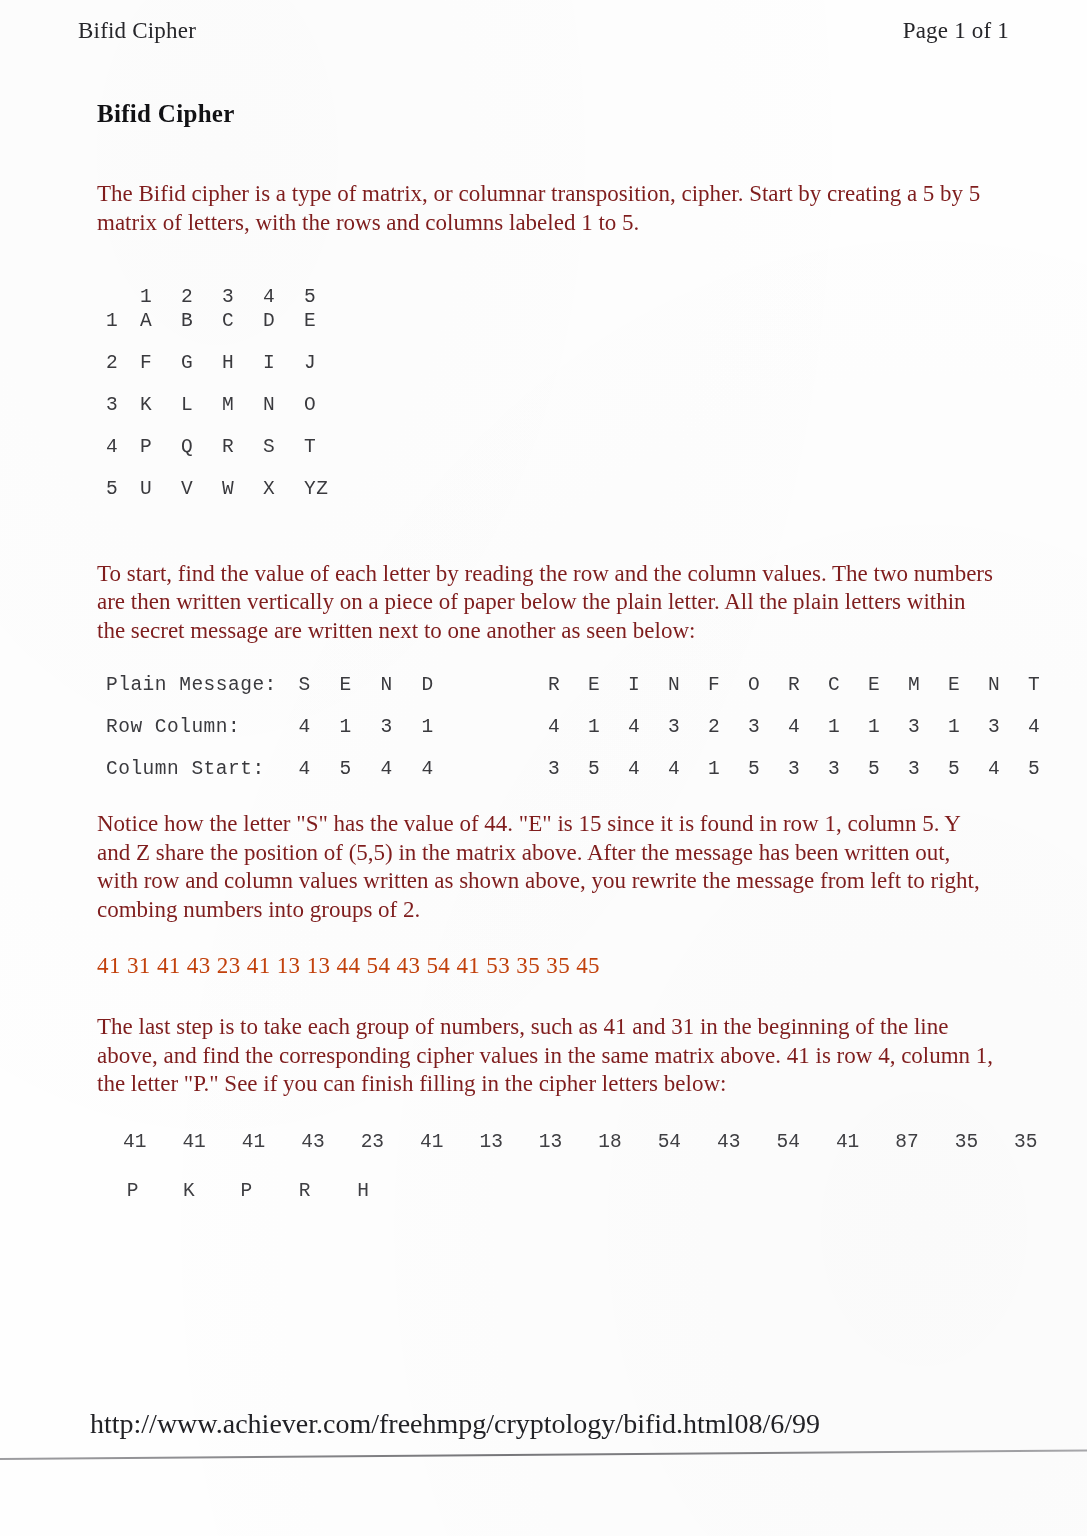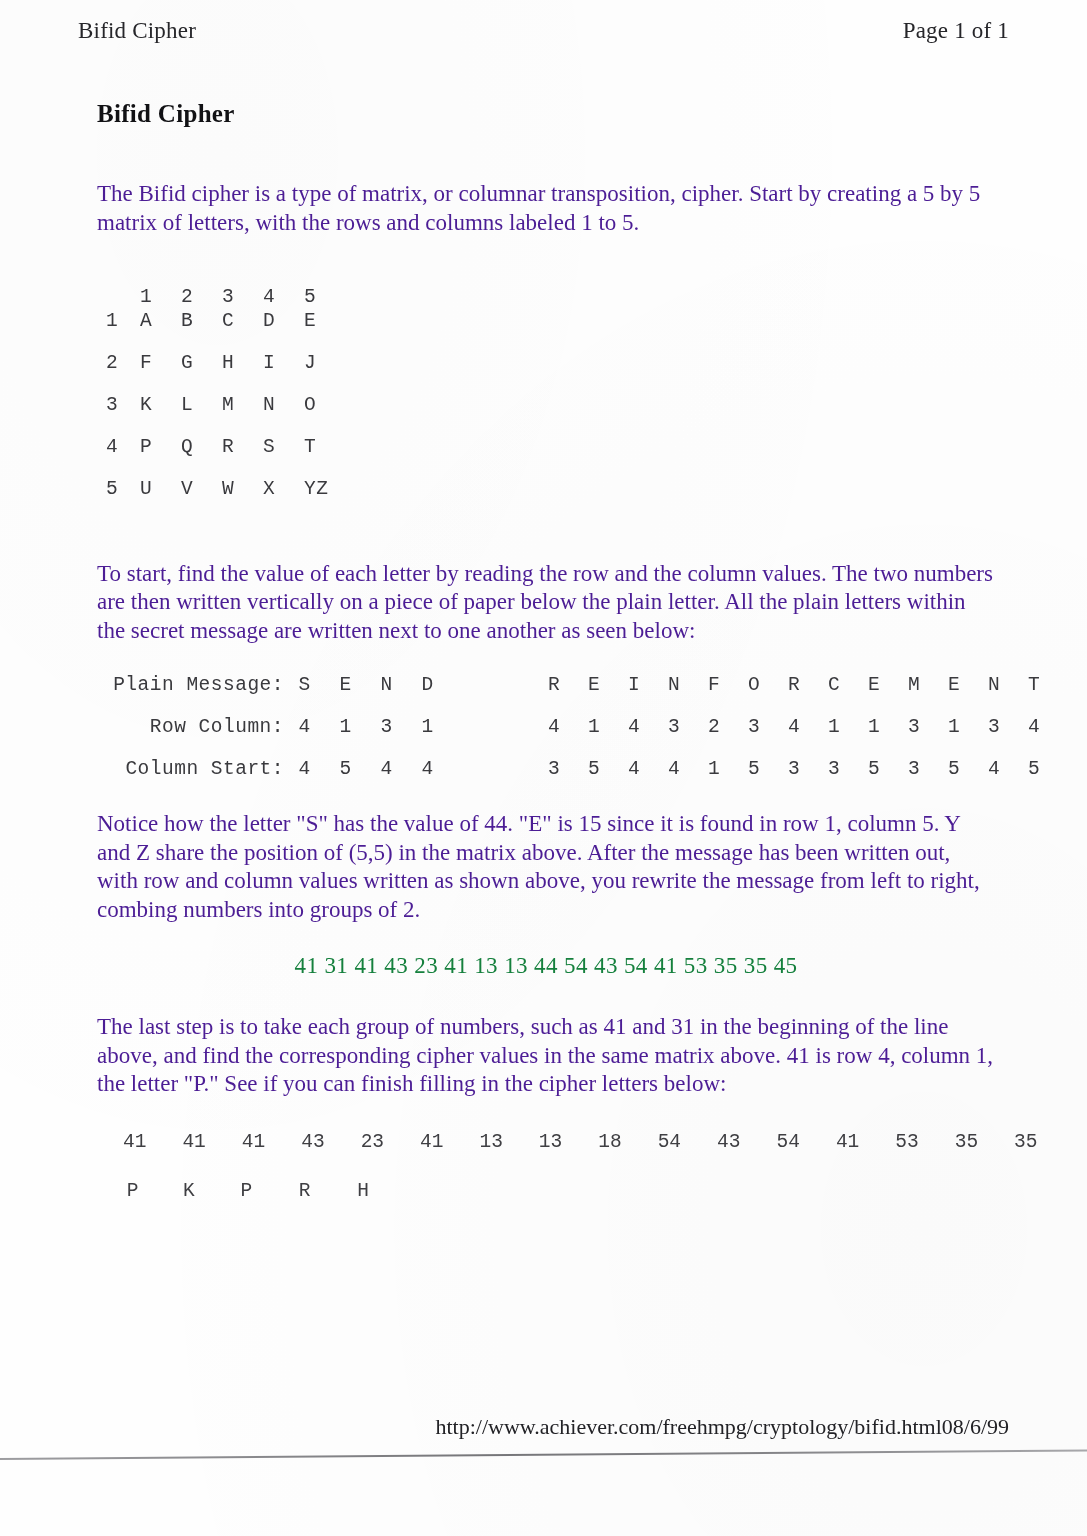--- a/index.html
+++ b/index.html
@@ -55,21 +55,21 @@
     font-weight: bold;
     margin: 0 0 0 0;
     letter-spacing: 0.3px;
     color: #111114;
   }
 
   p.para {
     font-size: 23px;
     line-height: 1.25;
     margin: 0;
-    color: #4c1d95;
+    color: #7f1d1d;
     text-align: left;
   }
 
   .gap-a  { height: 52px; }
   .gap-b  { height: 48px; }
   .gap-c  { height: 60px; }
   .gap-d  { height: 28px; }
   .gap-e  { height: 30px; }
   .gap-f  { height: 28px; }
   .gap-g  { height: 34px; }
@@ -110,44 +110,42 @@
   .valtable-row {
     display: flex;
     align-items: baseline;
     margin-bottom: 20px;
   }
   .valtable-row:last-child { margin-bottom: 0; }
   .valtable .vt-label {
     width: 178px;
     flex: 0 0 178px;
     white-space: pre;
-    text-align: right;
   }
   .valtable .grp-a {
     display: flex;
     flex: 0 0 250px;
   }
   .valtable .grp-a .vcell {
     width: 41px;
     text-align: center;
   }
   .valtable .grp-b {
     display: flex;
   }
   .valtable .grp-b .vcell {
     width: 40px;
     text-align: center;
   }
 
   
   .seq-line {
     font-size: 23px;
-    color: #15803d;
+    color: #c2410c;
     letter-spacing: 0.4px;
-    text-align: center;
   }
 
   
   .exercise {
     margin-left: 26px;
   }
   .exercise-row {
     display: flex;
     align-items: baseline;
     gap: 36px;
@@ -160,23 +158,23 @@
     color: #3f3f43;
   }
 
   
   .footer {
     position: absolute;
     bottom: 96px;
     left: 90px;
     right: 78px;
     display: flex;
-    justify-content: flex-end;
+    justify-content: flex-start;
     align-items: baseline;
-    font-size: 22px;
+    font-size: 28px;
     color: #222226;
     margin-top: 20px;
   }
 
   
   .scan-edge {
     position: absolute;
     left: -10px;
     right: -10px;
     bottom: 76px;
@@ -365,21 +363,21 @@
         <span class="ecell" style="width:60px">43</span>
         <span class="ecell" style="width:60px">23</span>
         <span class="ecell" style="width:56px">41</span>
         <span class="ecell" style="width:56px">13</span>
         <span class="ecell" style="width:56px">13</span>
         <span class="ecell" style="width:56px">18</span>
         <span class="ecell" style="width:56px">54</span>
         <span class="ecell" style="width:54px">43</span>
         <span class="ecell" style="width:54px">54</span>
         <span class="ecell" style="width:54px">41</span>
-        <span class="ecell" style="width:54px">53</span>
+        <span class="ecell" style="width:54px">87</span>
         <span class="ecell" style="width:54px">35</span>
         <span class="ecell" style="width:54px">35</span>
       </div>
       <div class="exercise-row letters">
         <span class="ecell" style="width:52px">P</span>
         <span class="ecell" style="width:56px">K</span>
         <span class="ecell" style="width:60px">P</span>
         <span class="ecell" style="width:60px">R</span>
         <span class="ecell" style="width:60px">H</span>
         <span class="ecell" style="width:56px"></span>

